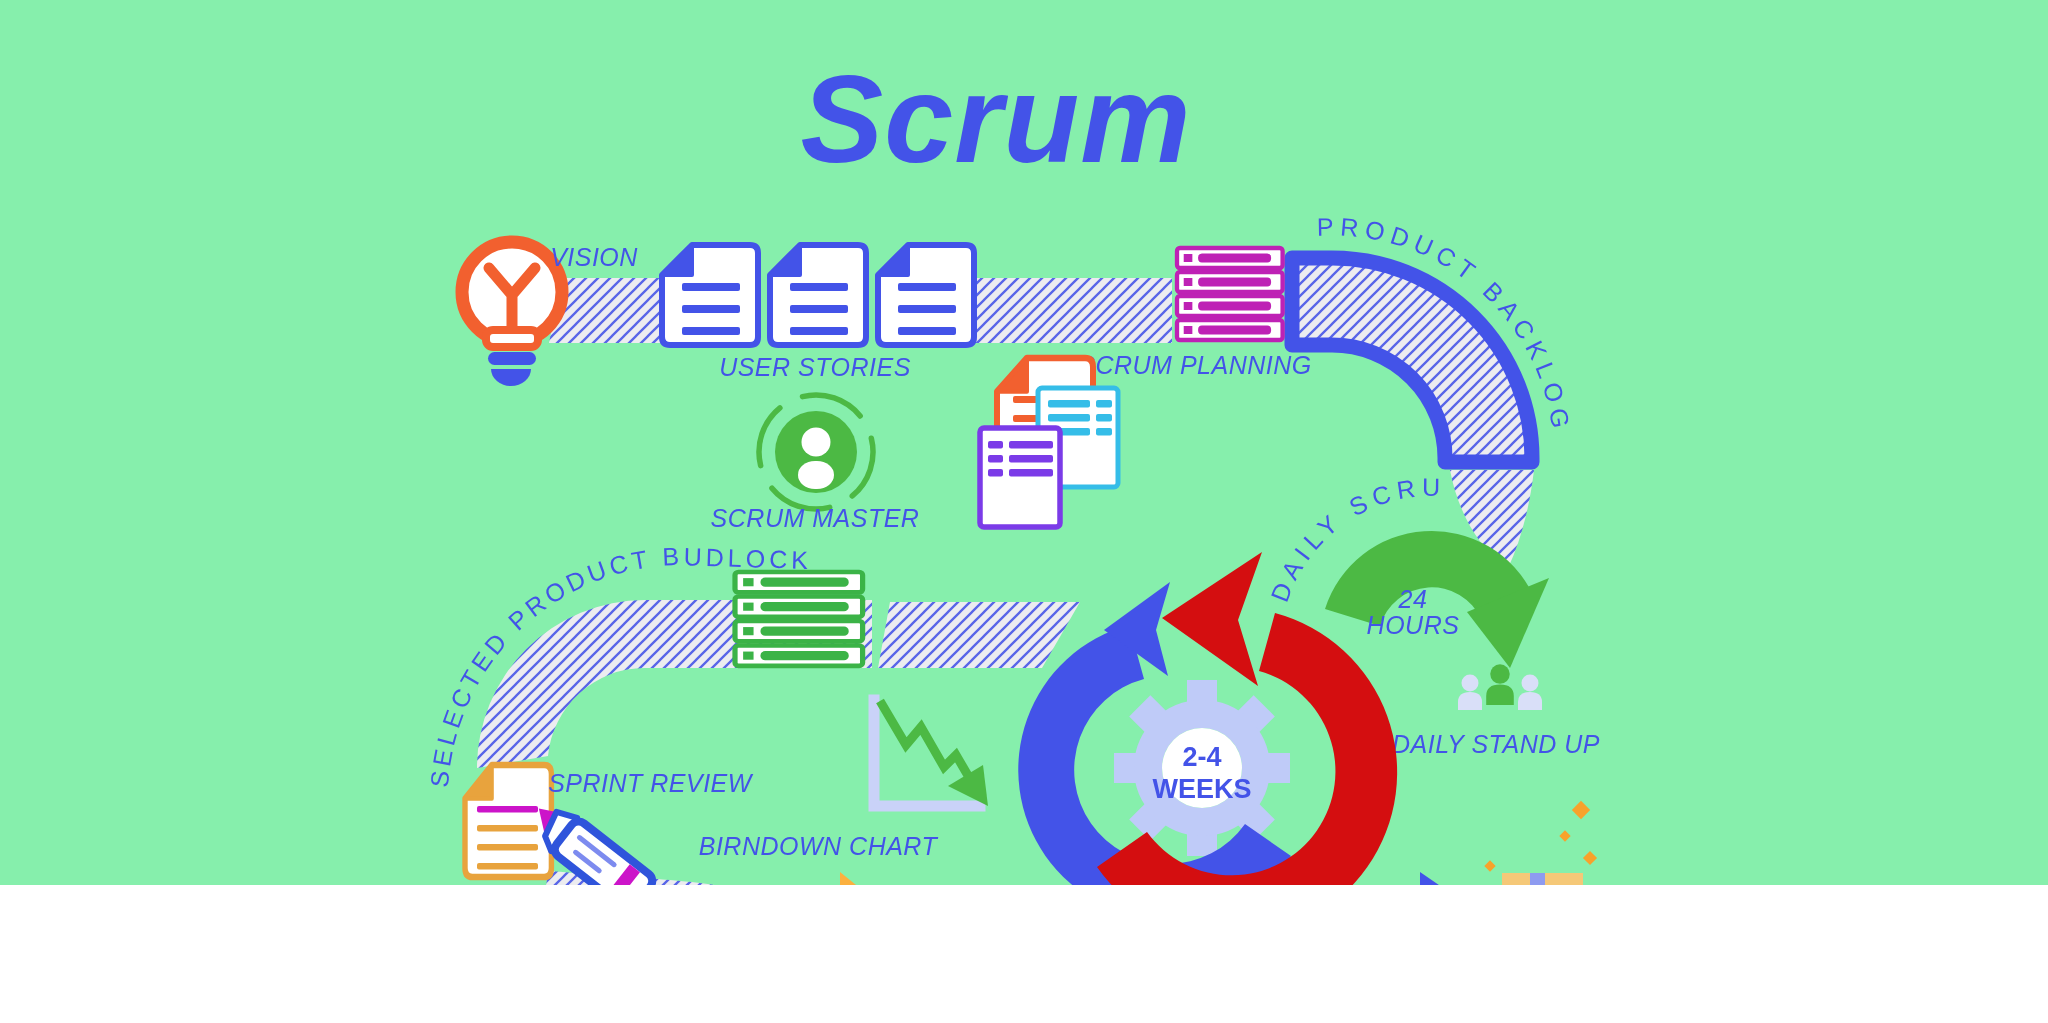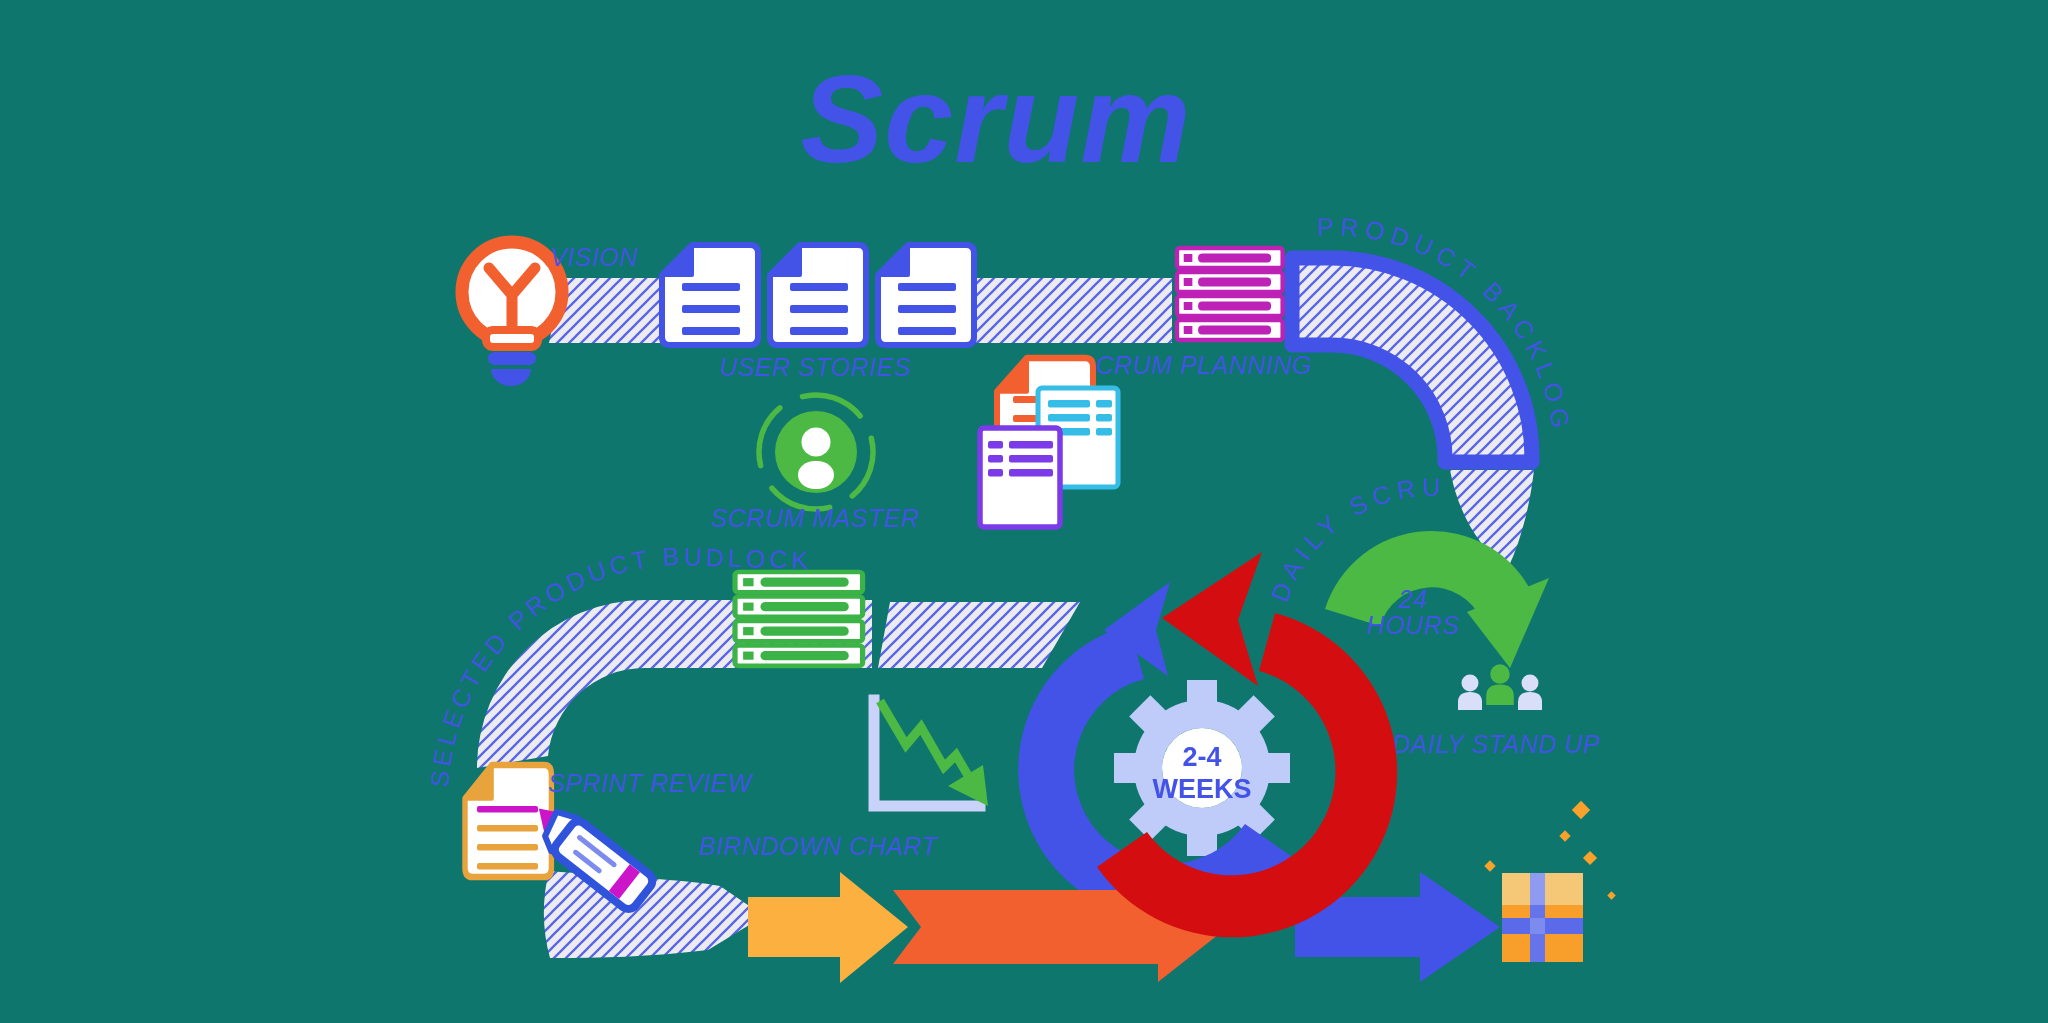--- a/index.html
+++ b/index.html
@@ -1,16 +1,16 @@
 <!DOCTYPE html>
 <html><head>
 <meta charset="utf-8">
 <style>
   html,body{margin:0;padding:0;background:#ffffff;}
-  .stage{position:relative;width:2048px;height:1023px;background:#0f766e;overflow:hidden;
+  .stage{position:relative;width:2048px;height:885px;background:#86efac;overflow:hidden;
          font-family:"Liberation Sans",sans-serif;}
   svg{display:block}
   .title-txt{font-family:"Liberation Sans",sans-serif;font-style:italic;font-weight:bold;
              font-size:124px;letter-spacing:1px;}
   .lbl{font-family:"Liberation Sans",sans-serif;font-style:italic;font-size:25px;
        font-weight:500;letter-spacing:.5px;}
   .curvelbl{font-family:"Liberation Sans",sans-serif;font-size:25px;font-weight:500;
             letter-spacing:6px;}
   .centerlbl{font-family:"Liberation Sans",sans-serif;font-size:27px;font-weight:700;}
 </style>

